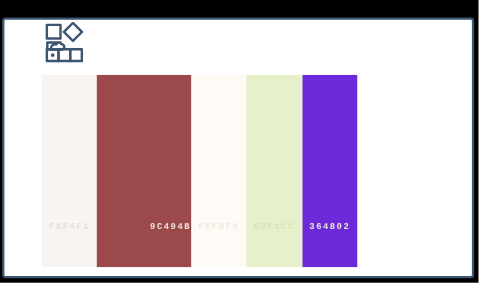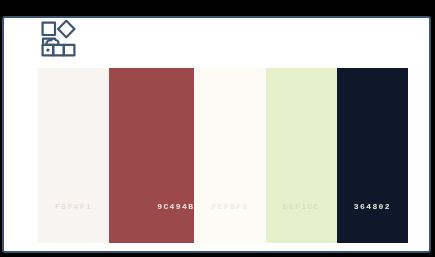--- a/index.html
+++ b/index.html
@@ -43,21 +43,21 @@
     display: block;
     width: 42px;
     height: 38px;
   }
 
   
   #swatch-strip {
     position: absolute;
     left: 34px;
     top: 50px;
-    width: 370px;
+    width: 287px;
     height: 175px;
     display: flex;
     flex-direction: row;
     overflow: hidden;
   }
   .swatch {
     flex: 1 1 0;
     height: 100%;
     position: relative;
     display: flex;
@@ -105,18 +105,18 @@
       </div>
       <div class="swatch" style="background: rgb(156, 73, 75);">
         <span class="swatch-label" style="color: rgb(243, 228, 226); padding-left: 48px;">9C494B</span>
       </div>
       <div class="swatch" style="background: rgb(254, 251, 246);">
         <span class="swatch-label" style="color: rgb(238, 234, 225);">FEFBF6</span>
       </div>
       <div class="swatch" style="background: rgb(230, 241, 204);">
         <span class="swatch-label" style="color: rgb(213, 226, 184);">E6F1CC</span>
       </div>
-      <div class="swatch" style="background: #0f172a;">
+      <div class="swatch" style="background: #6d28d9;">
         <span class="swatch-label" style="color: rgb(231, 238, 214);">364802</span>
       </div>
     </div>
 
 </div>
 
 </body></html>

